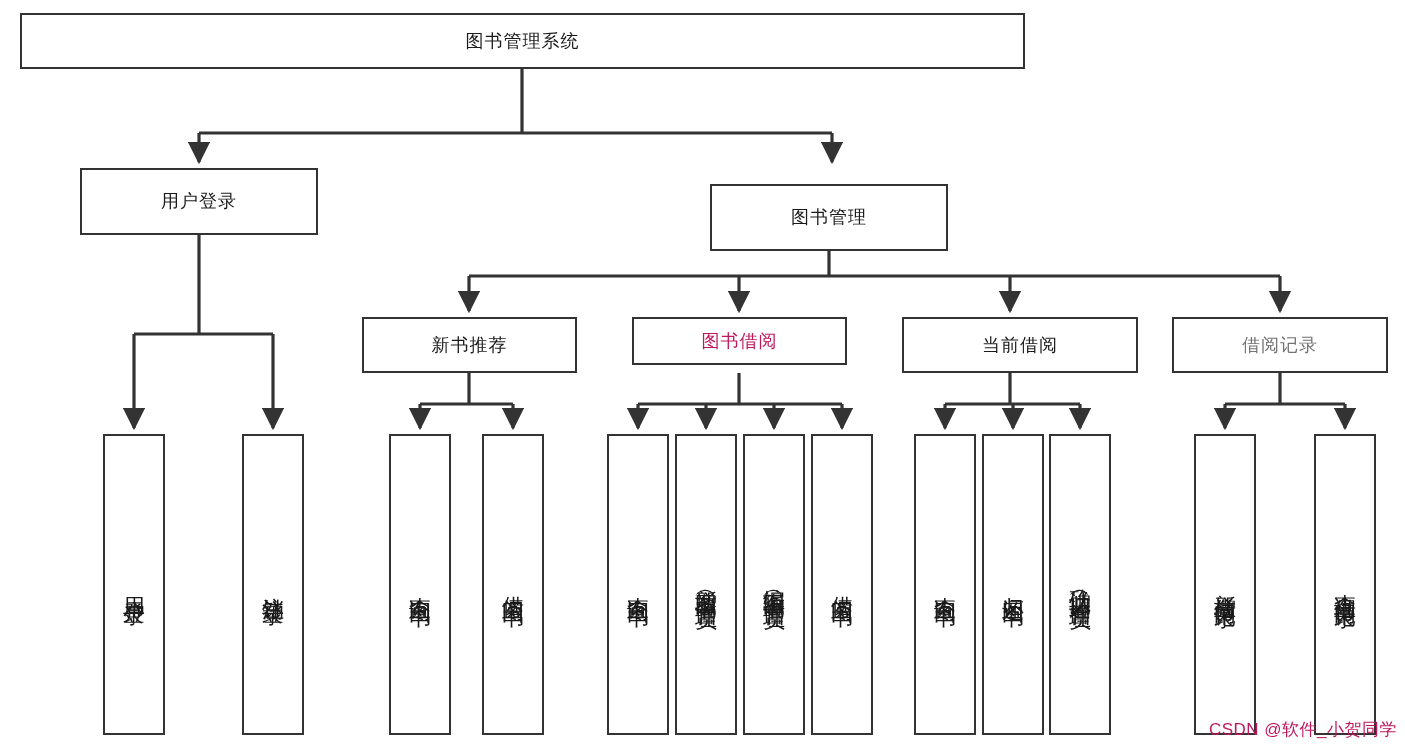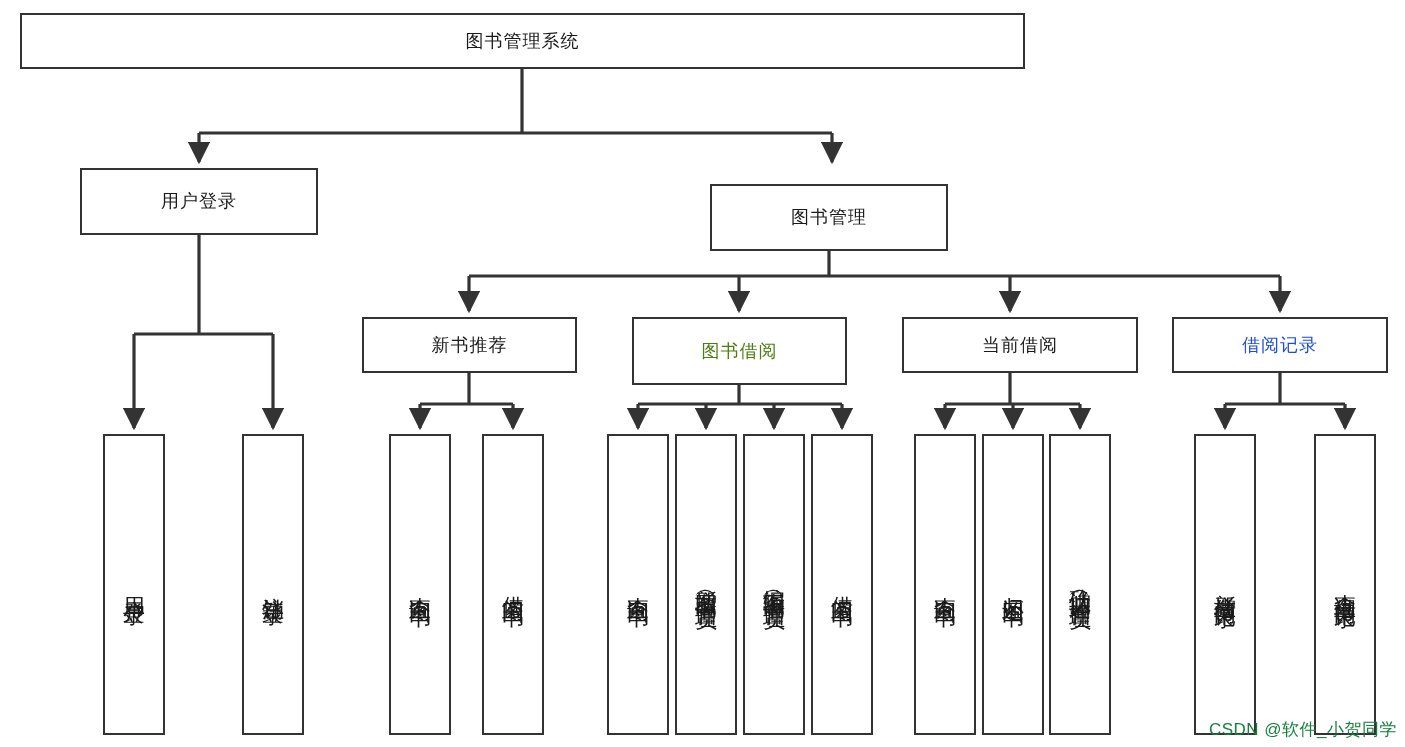--- a/index.html
+++ b/index.html
@@ -124,27 +124,27 @@
   <div class="node horiz" style="left: 80px; top: 168px; width: 238px; height: 67px; border-color: rgb(51, 51, 51); background: rgb(255, 255, 255); color: rgb(26, 26, 26);">
     <span class="label">用户登录</span>
   </div>
   <div class="node horiz" style="left: 710px; top: 168px; width: 238px; height: 67px; border-color: rgb(51, 51, 51); background: rgb(255, 255, 255); color: rgb(26, 26, 26); margin-top: 16px;">
     <span class="label">图书管理</span>
   </div>
 
   <div class="node horiz" style="left: 362px; top: 317px; width: 215px; height: 56px; border-color: rgb(51, 51, 51); background: rgb(255, 255, 255); color: rgb(26, 26, 26); justify-content: center;">
     <span class="label">新书推荐</span>
   </div>
-  <div class="node horiz" style="left: 632px; top: 317px; width: 215px; height: 68px; border-color: rgb(51, 51, 51); background: rgb(255, 255, 255); color: #4d7c0f;">
+  <div class="node horiz" style="left: 632px; top: 317px; width: 215px; height: 48px; border-color: rgb(51, 51, 51); background: rgb(255, 255, 255); color: #be185d;">
     <span class="label">图书借阅</span>
   </div>
   <div class="node horiz" style="left: 902px; top: 317px; width: 236px; height: 56px; border-color: rgb(51, 51, 51); background: rgb(255, 255, 255); color: rgb(26, 26, 26);">
     <span class="label">当前借阅</span>
   </div>
-  <div class="node horiz" style="left: 1172px; top: 317px; width: 216px; height: 56px; border-color: rgb(51, 51, 51); background: rgb(255, 255, 255); color: #1d4ed8;">
+  <div class="node horiz" style="left: 1172px; top: 317px; width: 216px; height: 56px; border-color: rgb(51, 51, 51); background: rgb(255, 255, 255); color: #737373;">
     <span class="label">借阅记录</span>
   </div>
 
   <div class="node vert" style="left: 103px; top: 434px; width: 62px; height: 301px; border-color: rgb(51, 51, 51); background: rgb(255, 255, 255); color: rgb(26, 26, 26);">
     <span class="label">用户登录</span>
   </div>
   <div class="node vert" style="left: 242px; top: 434px; width: 62px; height: 301px; border-color: rgb(51, 51, 51); background: rgb(255, 255, 255); color: rgb(26, 26, 26);">
     <span class="label">注销登录</span>
   </div>
   <div class="node vert" style="left: 389px; top: 434px; width: 62px; height: 301px; border-color: rgb(51, 51, 51); background: rgb(255, 255, 255); color: rgb(26, 26, 26);">
@@ -174,15 +174,15 @@
   <div class="node vert" style="left: 1049px; top: 434px; width: 62px; height: 301px; border-color: rgb(51, 51, 51); background: rgb(255, 255, 255); color: rgb(26, 26, 26);">
     <span class="label">确认归还（管理员）</span>
   </div>
   <div class="node vert" style="left: 1194px; top: 434px; width: 62px; height: 301px; border-color: rgb(51, 51, 51); background: rgb(255, 255, 255); color: rgb(26, 26, 26);">
     <span class="label">新增借阅记录</span>
   </div>
   <div class="node vert" style="left: 1314px; top: 434px; width: 62px; height: 301px; border-color: rgb(51, 51, 51); background: rgb(255, 255, 255); color: rgb(26, 26, 26);">
     <span class="label">查询借阅记录</span>
   </div>
 
-  <div id="watermark" style="color: #15803d;">CSDN @软件_小贺同学</div>
+  <div id="watermark" style="color: #be185d;">CSDN @软件_小贺同学</div>
 
 </div>
 
 </body></html>

